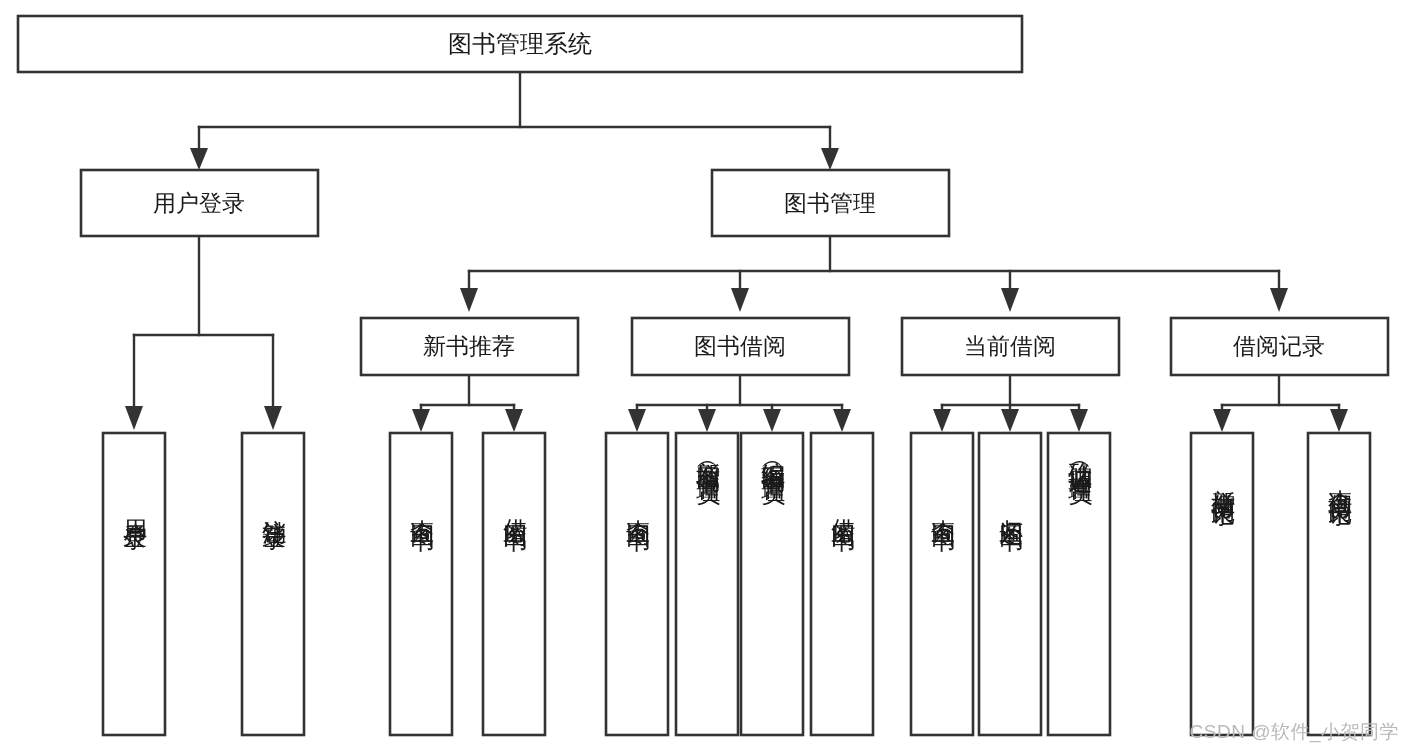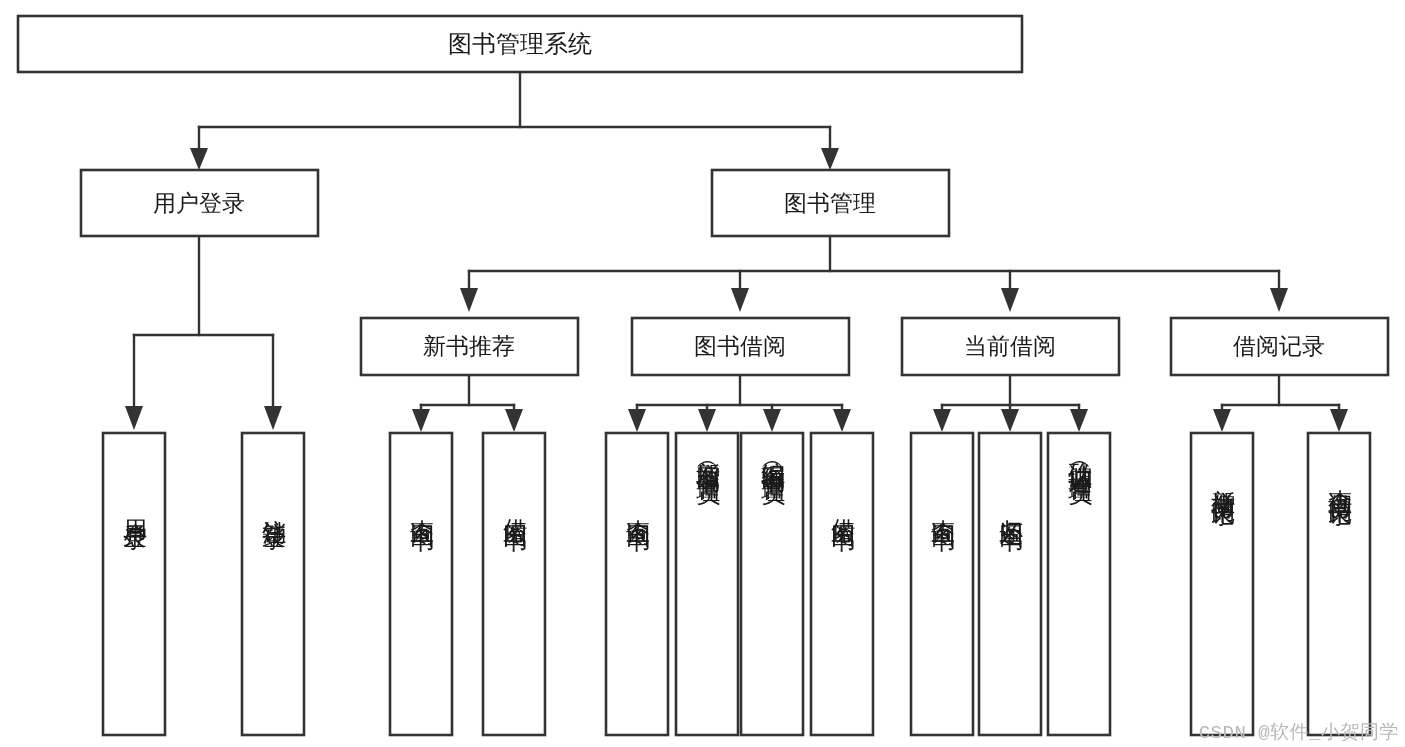--- a/index.html
+++ b/index.html
@@ -65,21 +65,21 @@
     letter-spacing: 3px;
     color: #1a1a1a;
     text-align: start;
     white-space: nowrap;
     pointer-events: none;
   }
   #watermark {
     position: absolute;
     right: 6px;
     bottom: 2px;
-    font-family: Liberation Mono, monospace;
+    font-family: Liberation Sans, sans-serif;
     font-size: 19px;
     color: #b9b9b9;
     letter-spacing: 0.5px;
     white-space: nowrap;
   }
 </style>
 </head>
 <body>
 
 <div id="diagram-root">

